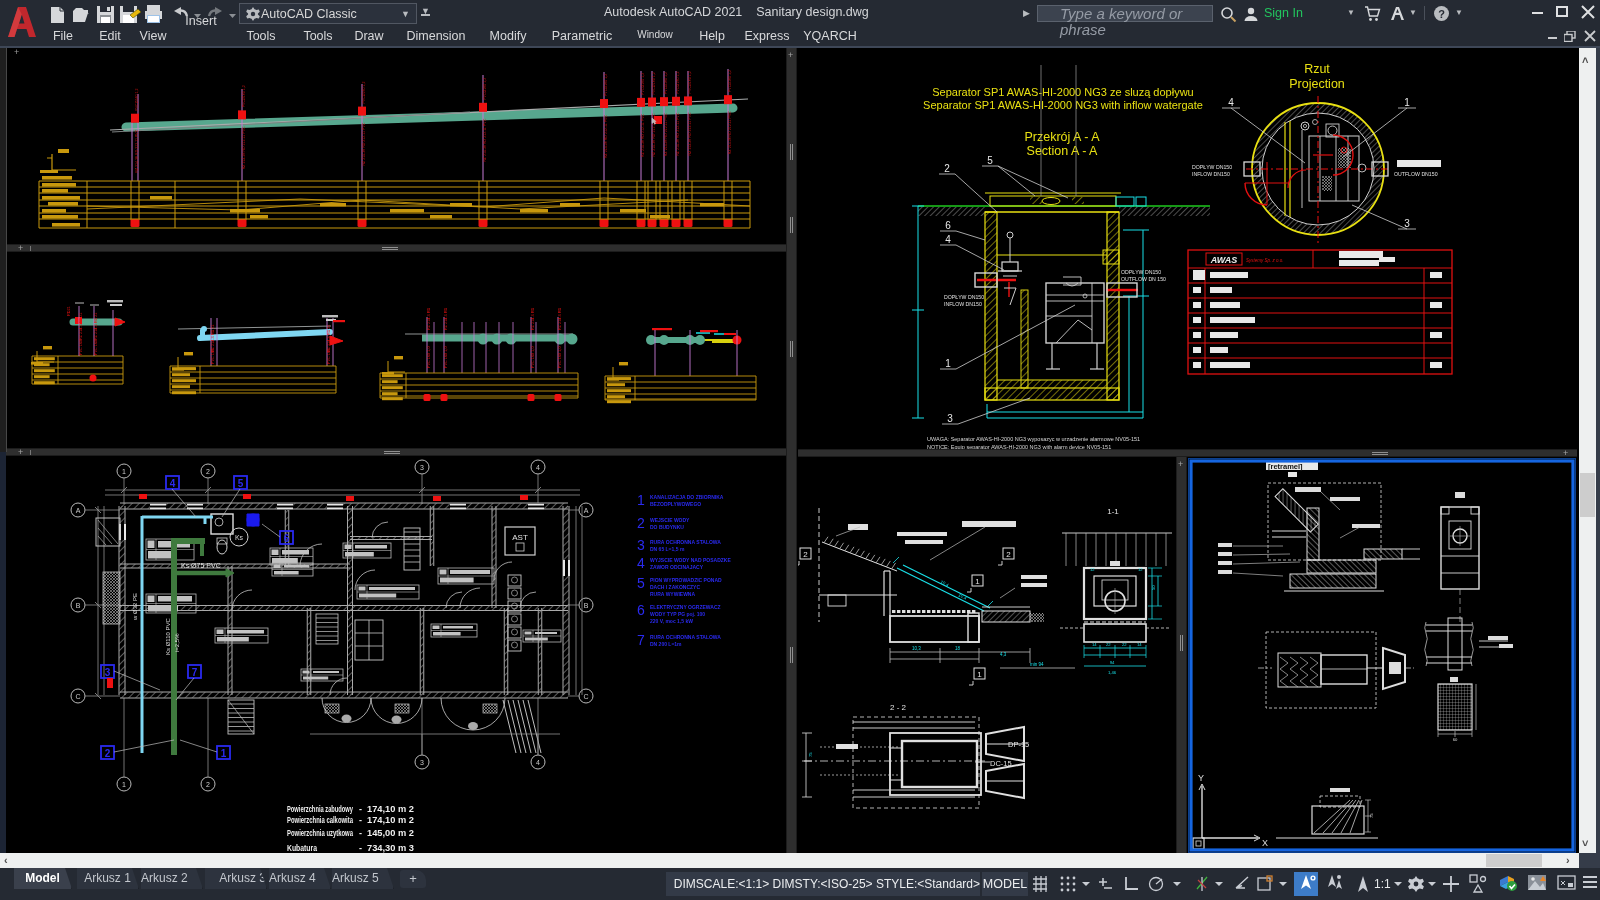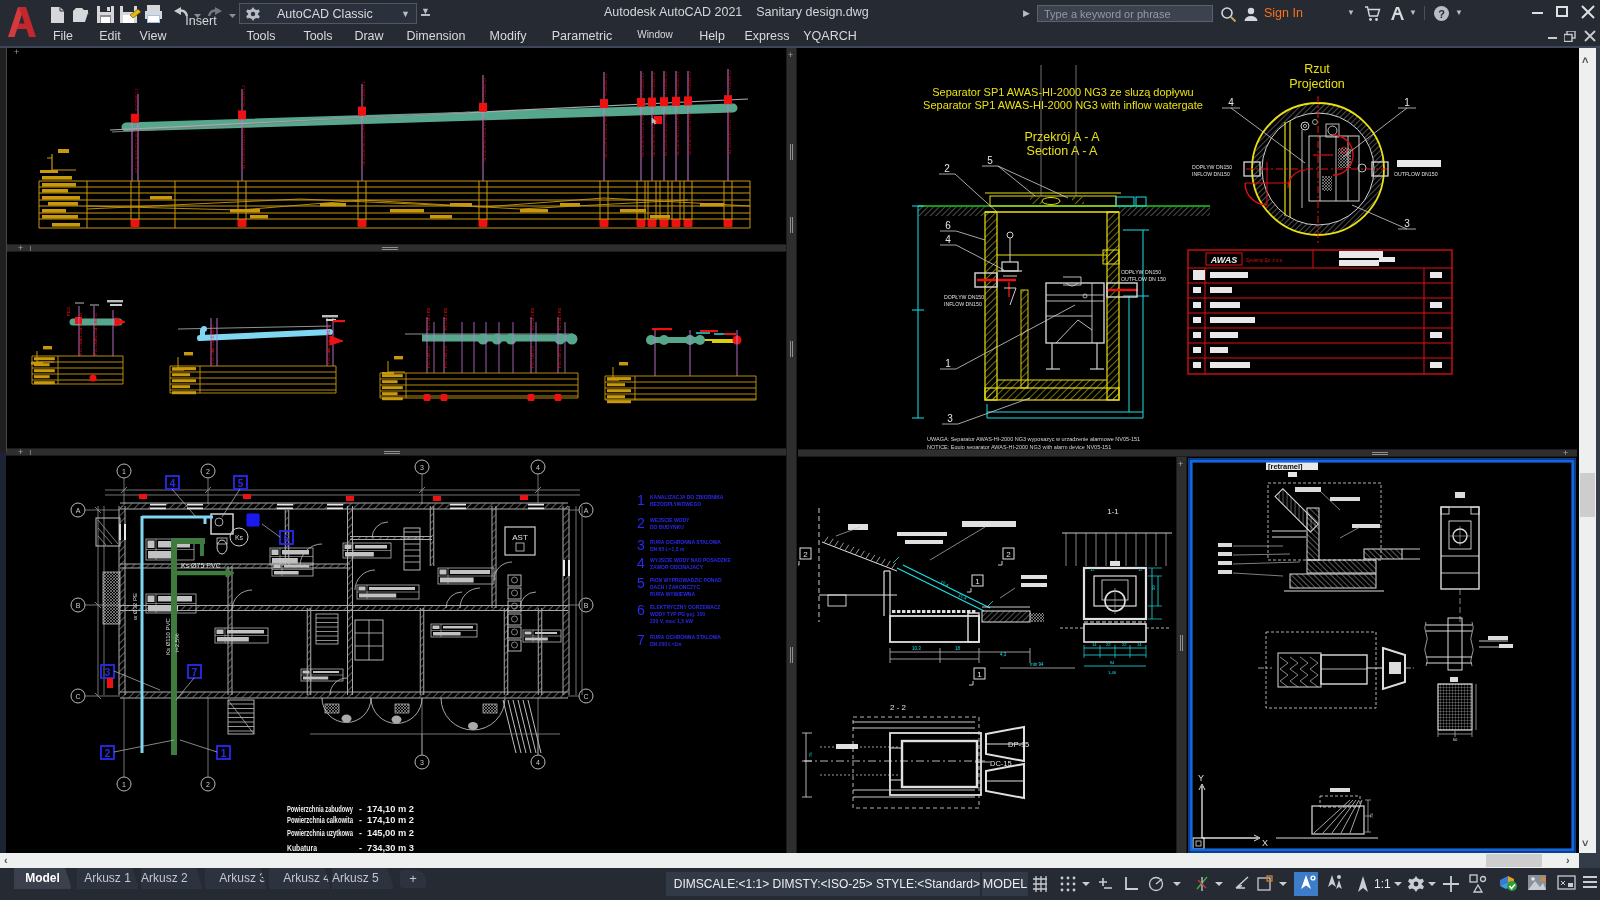--- a/index.html
+++ b/index.html
@@ -1171,37 +1171,37 @@
           <rect x="3" y="11" width="11" height="6" fill="#fff" stroke="none"></rect>
         </g>
         <path d="M139 12 q-2 -7 -9 -5" stroke="#c9cbce" stroke-width="2.4" fill="none"></path>
         <path d="M133 3 l-7 4 7 4 z" fill="#c9cbce" stroke="none"></path>
         <path d="M146 10 l3.5 4 3.5 -4 z" fill="#8b8f94" stroke="none"></path>
         <path d="M161 12 q2 -7 9 -5" stroke="#75797e" stroke-width="2.4" fill="none"></path>
         <path d="M167 3 l7 4 -7 4 z" fill="#75797e" stroke="none"></path>
         <path d="M181 10 l3.5 4 3.5 -4 z" fill="#8b8f94" stroke="none"></path>
       </g>
     </svg>
-<div style="position:absolute;left:239px;top:3px;width:178px;height:21px;background:#2b313c;border:1px solid #515762;color:#d8d8d8;font-size:12.5px;line-height:20px"><span style="margin-left:37px">AutoCAD Classic</span><svg style="position:absolute;left:6px;top:3px" width="14" height="14" viewBox="0 0 14 14">
+<div style="position:absolute;left:239px;top:3px;width:178px;height:21px;background:#2b313c;border:1px solid #515762;color:#d8d8d8;font-size:12.5px;line-height:20px"><span style="margin-left:21px">AutoCAD Classic</span><svg style="position:absolute;left:6px;top:3px" width="14" height="14" viewBox="0 0 14 14">
         <path d="M7 0 L8.5 2.2 A5 5 0 0 1 10.3 3L12.8 2.4 L13.8 4.8 L11.9 6.4 A5 5 0 0 1 11.9 7.6 L13.8 9.2 L12.8 11.6 L10.3 11 A5 5 0 0 1 8.5 11.8 L7 14 L5.5 11.8 A5 5 0 0 1 3.7 11 L1.2 11.6 L0.2 9.2 L2.1 7.6 A5 5 0 0 1 2.1 6.4 L0.2 4.8 L1.2 2.4 L3.7 3 A5 5 0 0 1 5.5 2.2 Z" fill="#b9bcc0"></path>
         <circle cx="7" cy="7" r="2.2" fill="#2b313c"></circle>
       </svg><span style="position:absolute;right:6px;top:0;color:#b9bcc0;font-size:9px">▼</span></div>
 <div style="position:absolute;left:421px;top:6px;color:#b9bcc0;font-size:9px">▼<div style="width:9px;height:1.5px;background:#b9bcc0;margin-top:-2px"></div></div>
 <div style="position:absolute;left:604px;top:5px;width:400px;color:#d4d6d9;font-size:12.5px;white-space:pre">Autodesk AutoCAD 2021&nbsp;&nbsp;&nbsp;&nbsp;Sanitary design.dwg</div>
 <div style="position:absolute;left:1023px;top:8px;color:#b9bcc0;font-size:9px">▶</div>
-<div style="position:absolute;left:1037px;top:5px;width:176px;height:17px;background:#3c434f;border:1px solid #5a616d;color:#959ba5;font-size:11px;line-height:16px;padding-left:6px">Type a keyword or phrase</div>
+<div style="position:absolute;left:1037px;top:5px;width:176px;height:17px;background:#3c434f;border:1px solid #5a616d;color:#959ba5;font-size:15px;font-style:italic;line-height:16px;padding-left:22px">Type a keyword or phrase</div>
 <svg style="position:absolute;left:1220px;top:6px" width="17" height="17" viewBox="0 0 17 17">
       <circle cx="7" cy="7" r="5" fill="none" stroke="#d5d7da" stroke-width="1.6"></circle>
       <line x1="11" y1="11" x2="15.5" y2="15.5" stroke="#c8a060" stroke-width="2"></line>
     </svg>
 <svg style="position:absolute;left:1243px;top:6px" width="16" height="16" viewBox="0 0 16 16">
       <circle cx="8" cy="5" r="3.2" fill="#d5d7da"></circle>
       <path d="M1.5 15 a6.5 5 0 0 1 13 0 z" fill="#d5d7da"></path>
     </svg>
-<div style="position:absolute;left:1264px;top:6px;color:#f97316;font-size:12.5px">Sign In</div>
+<div style="position:absolute;left:1264px;top:6px;color:#22c55e;font-size:12.5px">Sign In</div>
 <div style="position:absolute;left:1347px;top:8px;color:#b9bcc0;font-size:8px">▼</div>
 <svg style="position:absolute;left:1364px;top:6px" width="17" height="16" viewBox="0 0 17 16">
       <path d="M1 1 h2.5 l2 9 h8 l2-6.5 h-11" fill="none" stroke="#d5d7da" stroke-width="1.4"></path>
       <circle cx="6.5" cy="13.5" r="1.4" fill="#d5d7da"></circle>
       <circle cx="12.5" cy="13.5" r="1.4" fill="#d5d7da"></circle>
     </svg>
 <svg style="position:absolute;left:1389px;top:5px" width="17" height="17" viewBox="0 0 17 17">
       <path d="M2 15 L7 2 h3 L15 15 h-2.6 L10.7 10 H6.3 L4.6 15 Z M7 7.8 h3 L8.5 4 Z" fill="#d5d7da"></path>
     </svg>
 <div style="position:absolute;left:1409px;top:8px;color:#b9bcc0;font-size:8px">▼</div>
@@ -1237,21 +1237,21 @@
     </svg>
 <svg style="position:absolute;left:1584px;top:30px" width="12" height="12" viewBox="0 0 12 12">
       <path d="M1 1 L11 11 M11 1 L1 11" stroke="#c9cbce" stroke-width="1.8"></path>
     </svg>
 </div>
 <div style="position:absolute;left:0;top:868px;width:1600px;height:32px;background:#252a33">
 <div style="position:absolute;left:14px;top:0;width:58px;height:21px;background:#3a404c;color:#ffffff;font-size:12px;font-weight:bold;text-align:center;line-height:20px;clip-path:polygon(0 0,calc(100% - 7px) 0,100% 100%,0 100%);border-right:1px solid #1d2127">Model</div>
 <div style="position:absolute;left:77px;top:0;width:62px;height:21px;background:#2d333e;color:#c3c7cd;font-size:12px;font-weight:normal;text-align:center;line-height:20px;clip-path:polygon(0 0,calc(100% - 7px) 0,100% 100%,0 100%);border-right:1px solid #1d2127">Arkusz 1</div>
 <div style="position:absolute;left:141px;top:0;width:62px;height:21px;background:#2d333e;color:#c3c7cd;font-size:12px;font-weight:normal;text-align:left;line-height:20px;clip-path:polygon(0 0,calc(100% - 7px) 0,100% 100%,0 100%);border-right:1px solid #1d2127">Arkusz 2</div>
 <div style="position:absolute;left:205px;top:0;width:62px;height:21px;background:#2d333e;color:#c3c7cd;font-size:12px;font-weight:normal;text-align:right;line-height:20px;clip-path:polygon(0 0,calc(100% - 7px) 0,100% 100%,0 100%);border-right:1px solid #1d2127">Arkusz 3</div>
-<div style="position:absolute;left:269px;top:0;width:62px;height:21px;background:#2d333e;color:#c3c7cd;font-size:12px;font-weight:normal;text-align:right;line-height:20px;clip-path:polygon(0 0,calc(100% - 7px) 0,100% 100%,0 100%);border-right:1px solid #1d2127">Arkusz 4</div>
+<div style="position:absolute;left:269px;top:0;width:62px;height:21px;background:#2d333e;color:#c3c7cd;font-size:12px;font-weight:normal;text-align:left;line-height:20px;clip-path:polygon(0 0,calc(100% - 7px) 0,100% 100%,0 100%);border-right:1px solid #1d2127">Arkusz 4</div>
 <div style="position:absolute;left:332px;top:0;width:62px;height:21px;background:#2d333e;color:#c3c7cd;font-size:12px;font-weight:normal;text-align:left;line-height:20px;clip-path:polygon(0 0,calc(100% - 7px) 0,100% 100%,0 100%);border-right:1px solid #1d2127">Arkusz 5</div>
 <div style="position:absolute;left:400px;top:2px;width:26px;height:18px;background:#2d333e;color:#c3c7cd;font-size:13px;text-align:center;line-height:17px;border-radius:3px 10px 3px 3px">+</div>
 <div style="position:absolute;left:666px;top:4px;width:314px;height:24px;background:#333a47;color:#eceef0;font-size:13px;text-align:right;line-height:24px;white-space:nowrap;font-size:12px">DIMSCALE:&lt;1:1&gt; DIMSTY:&lt;ISO-25&gt; STYLE:&lt;Standard&gt;</div>
 <div style="position:absolute;left:982px;top:4px;width:46px;height:24px;background:#333a47;color:#eceef0;font-size:12.5px;text-align:center;line-height:24px">MODEL</div>
 <svg style="position:absolute;left:1030px;top:4px" width="570 " height="24" viewBox="0 0 570 24">
      <g stroke="#c9cdd4" fill="none" stroke-width="1.3">
       <path d="M3 5 h14 M3 10 h14 M3 15 h14 M6 2 v16 M11 2 v16 M16 2 v16" transform="translate(0,2)"></path>
       <g fill="#c9cdd4" stroke="none" transform="translate(30,4)">
           <circle cx="2" cy="2" r="1.4"></circle>
           <circle cx="8" cy="2" r="1.4"></circle>

